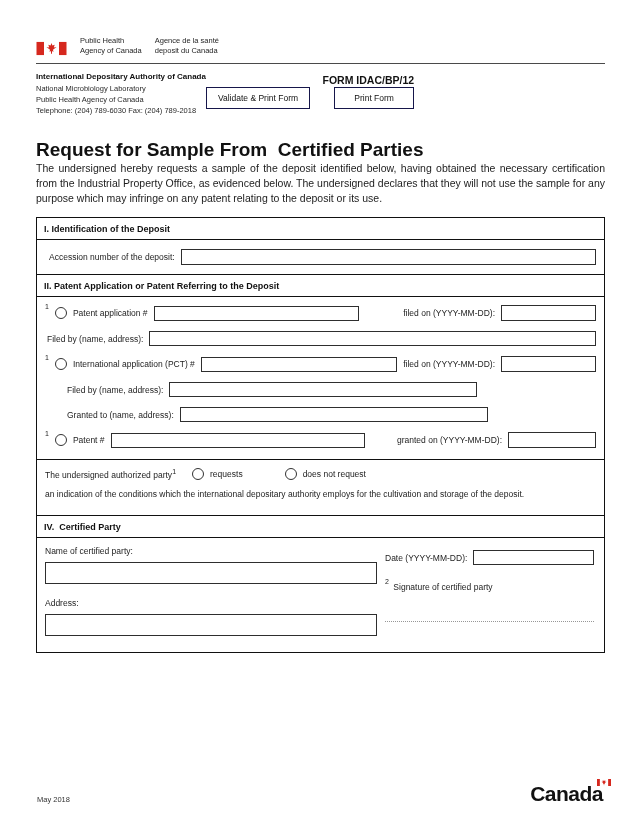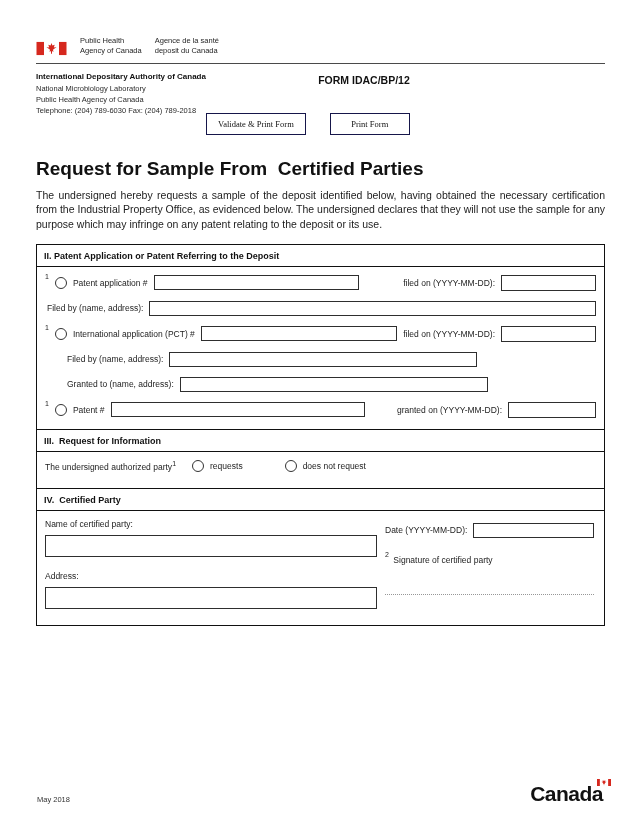--- a/index.html
+++ b/index.html
@@ -12,27 +12,27 @@
   
   .fip { display: flex; align-items: flex-end; gap: 13px; }
   .fip-flag { width: 31px; height: 15px; flex: none; margin-top: 1px; }
   .fip-text { font-size: 7.5px; line-height: 1.3; color: #262626; }
   .rule { border-top: 1.2px solid #4a4a4a; margin-top: 7px; }
   .header-row { display: flex; justify-content: flex-start; margin-top: 7px; }
   .authority { font-size: 7.5px; line-height: 1.5; color: #2a2a2a; }
   .authority-name { font-weight: bold; font-size: 8px; color: #111; }
   .header-right { text-align: right; }
   .form-number { font-weight: bold; font-size: 10.5px; color: #111; margin-top: 3px; }
-  .btn-row { display: flex; gap: 24px; margin-top: 27px; font-family: Liberation Serif, serif; }
+  .btn-row { display: flex; gap: 24px; margin-top: 1px; }
   .btn { border: 1.5px solid #16164a; background: #fff; font-family: inherit;
          font-size: 8.5px; color: #111; padding: 5px 11px; min-width: 80px; cursor: pointer; }
   
   .title { font-size: 19px; font-weight: bold; color: #111; margin-top: 23px; white-space: pre-wrap; }
   .subtitle { font-size: 11.5px; font-weight: bold; color: #111; margin-top: 9px; }
-  .intro { font-size: 10.5px; line-height: 1.4; margin-top: 8px; text-align: justify; color: #1c1c1c; }
+  .intro { font-size: 10.5px; line-height: 1.4; text-align: justify; color: #1c1c1c; }
   
   .form-box { border: 1px solid #111; margin-top: 12px; }
   .sec-head { font-size: 9px; font-weight: bold; color: #111; padding: 6px 7px 5px;
               border-bottom: 1px solid #111; white-space: pre-wrap; }
   .sec-body { border-bottom: 1px solid #111; padding: 8px; }
   .form-box section:last-of-type .sec-body { border-bottom: none; }
   .row { display: flex; align-items: center; gap: 6px; }
   .lbl { font-size: 8.5px; color: #1c1c1c; white-space: nowrap; }
   .wrap { white-space: normal; margin-top: 9px; }
   .inp { border: 1px solid #2e2e2e; background: #fff; height: 15px; font-family: inherit;
@@ -107,20 +107,29 @@
         <button class="btn">Print Form</button>
       </div>
     </div>
   </div>
 
   <h1 class="title">Request for Sample From  Certified Parties</h1>
   <p class="intro">The undersigned hereby requests a sample of the deposit identified below, having obtained the necessary certification from the Industrial Property Office, as evidenced below. The undersigned declares that they will not use the sample for any purpose which may infringe on any patent relating to the deposit or its use.</p>
 
   <div class="form-box">
 
+    <section>
+      <div class="sec-head">I. Identification of the Deposit</div>
+      <div class="sec-body s1-body">
+        <div class="row">
+          <span class="lbl">Accession number of the deposit:</span>
+          <input type="text" class="inp grow" style="">
+        </div>
+      </div>
+    </section>
 
     <section>
       <div class="sec-head">II. Patent Application or Patent Referring to the Deposit</div>
       <div class="sec-body s2-body">
 
         <div class="row">
           <sup class="fn">1</sup>
           <span class="radio"></span>
           <span class="lbl">Patent application #</span>
           <input type="text" class="inp grow mr-lg" style="">
@@ -158,29 +167,29 @@
           <span class="lbl">Patent #</span>
           <input type="text" class="inp grow mr-md" style="">
           <span class="lbl">granted on (YYYY-MM-DD):</span>
           <input type="text" class="inp w-date2" style="">
         </div>
 
       </div>
     </section>
 
     <section>
-      <div class="sec-head">III.  Request for Information</div>
       <div class="sec-body s3-body">
         <div class="row">
           <span class="lbl"><span>The undersigned authorized party</span><sup class="fn2">1</sup></span>
           <span class="radio ml-md"></span>
           <span class="lbl">requests</span>
           <span class="radio ml-lg"></span>
           <span class="lbl">does not request</span>
         </div>
+        <div class="lbl wrap">an indication of the conditions which the international depositary authority employs for the cultivation and storage of the deposit.</div>
       </div>
     </section>
 
     <section>
       <div class="sec-head">IV.  Certified Party</div>
       <div class="sec-body s4-body">
         <div class="s4-left">
           <div class="lbl">Name of certified party:</div>
           <input type="text" class="inp big" style="">
           <div class="lbl mt">Address:</div>

